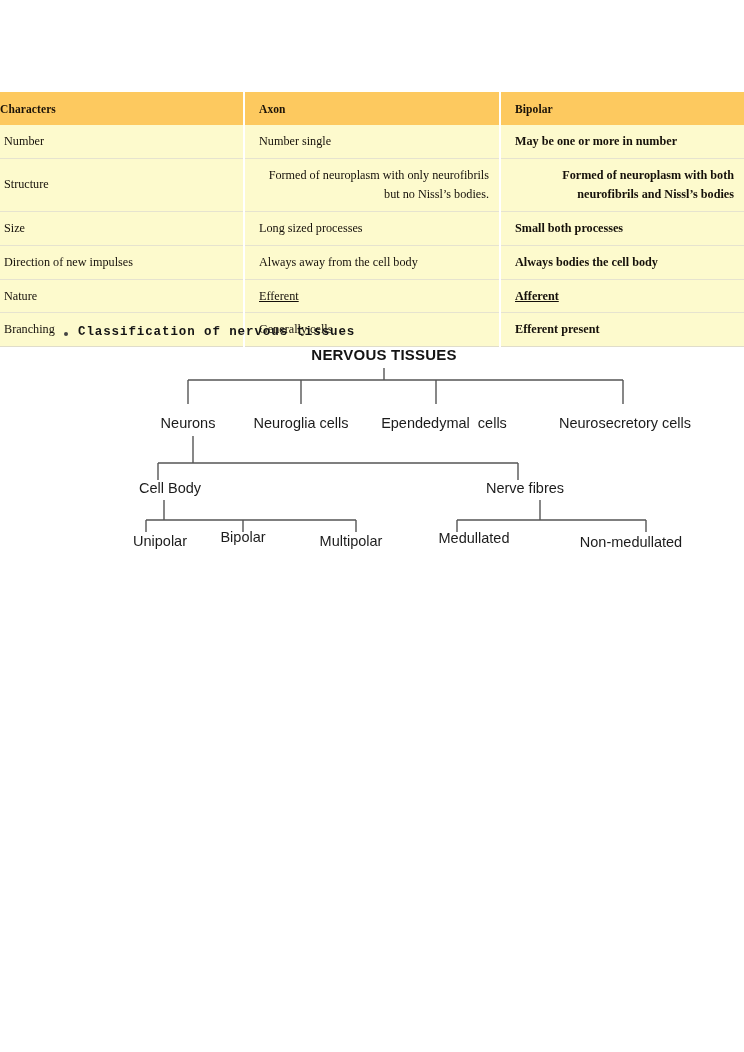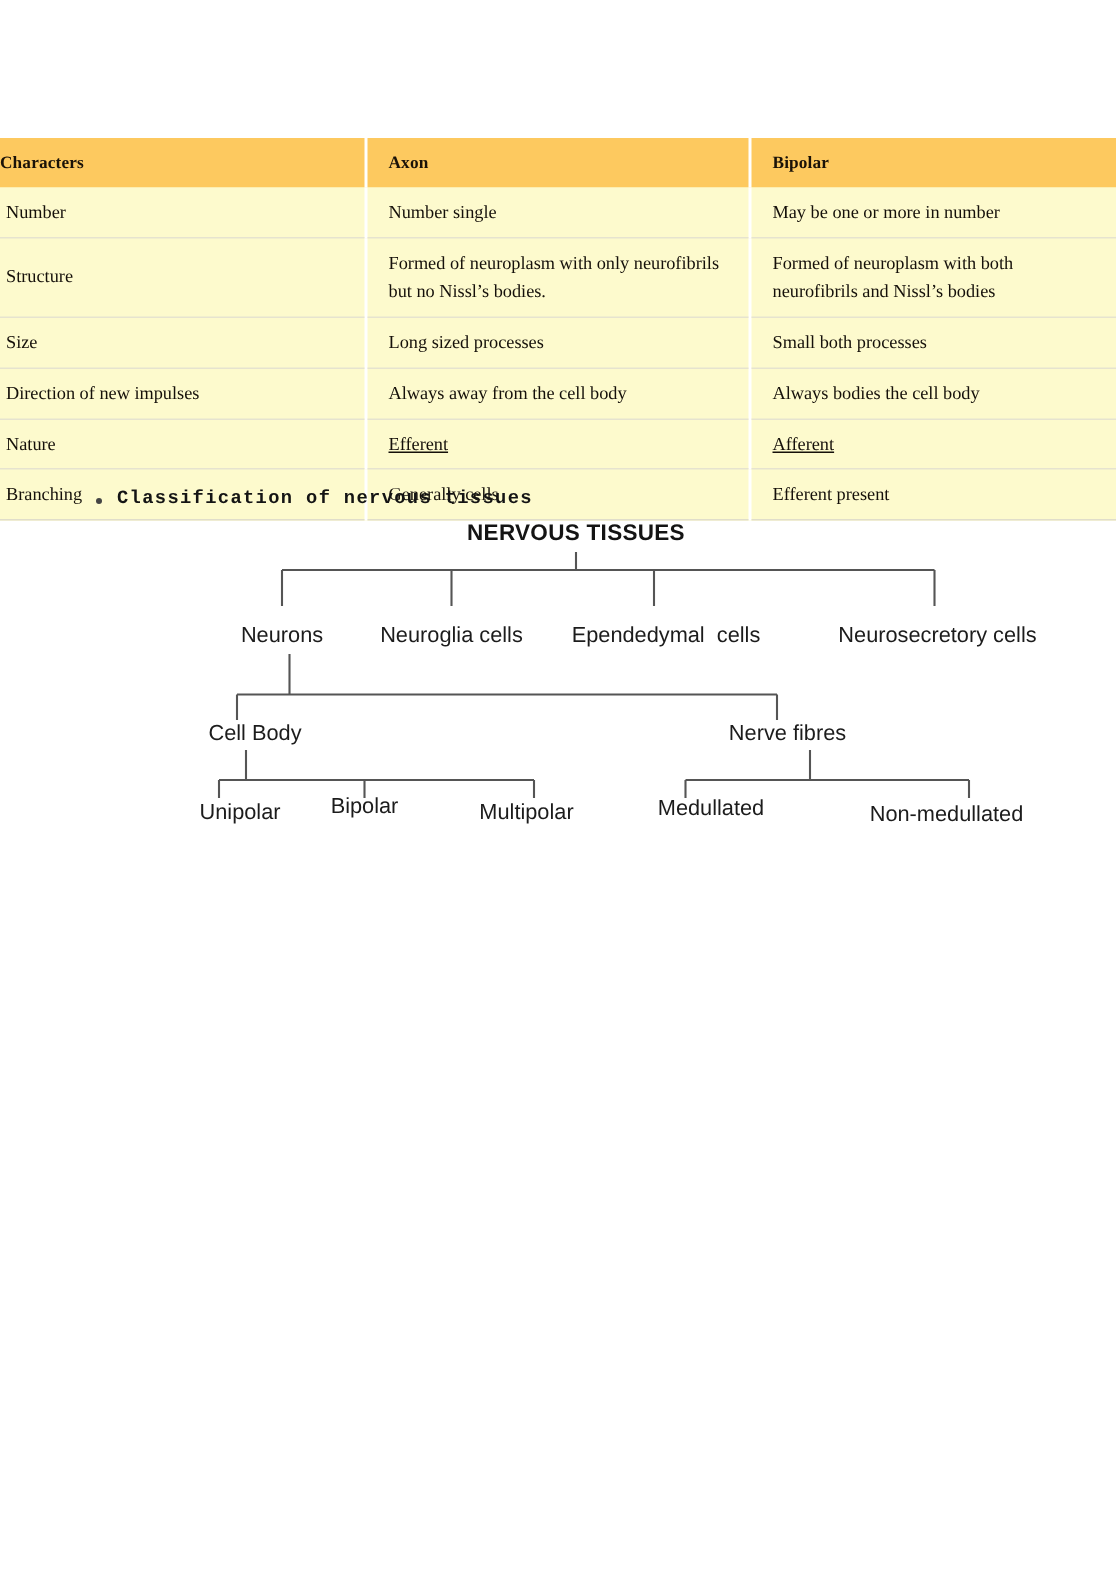--- a/index.html
+++ b/index.html
@@ -47,25 +47,25 @@
     background: #fdfacd;
     color: #15100a;
     font-size: 12.2px;
     padding: 7px 10px 7px 14px;
     vertical-align: middle;
     border-right: 2px solid #ffffff;
     border-bottom: 1px solid #e6e3cf;
     line-height: 1.55;
     white-space: nowrap;
   }
-  .cmp-table tbody td:last-child { border-right: none; }
+  .cmp-table tbody td:last-child { border-right: none; font-weight: bold; }
   .cmp-table tbody tr:last-child td { border-bottom: 1px solid #e0ddca; }
 
   .cmp-table tbody td.c-label { padding-left: 18px; }
-  .cmp-table tbody td.two-line { white-space: normal; }
+  .cmp-table tbody td.two-line { white-space: normal; text-align: right; }
 
   .u { text-decoration: underline; }
 
   
   .bullet-row {
     position: absolute;
     left: 64px;
     top: 325px;
     display: flex;
     align-items: flex-end;

